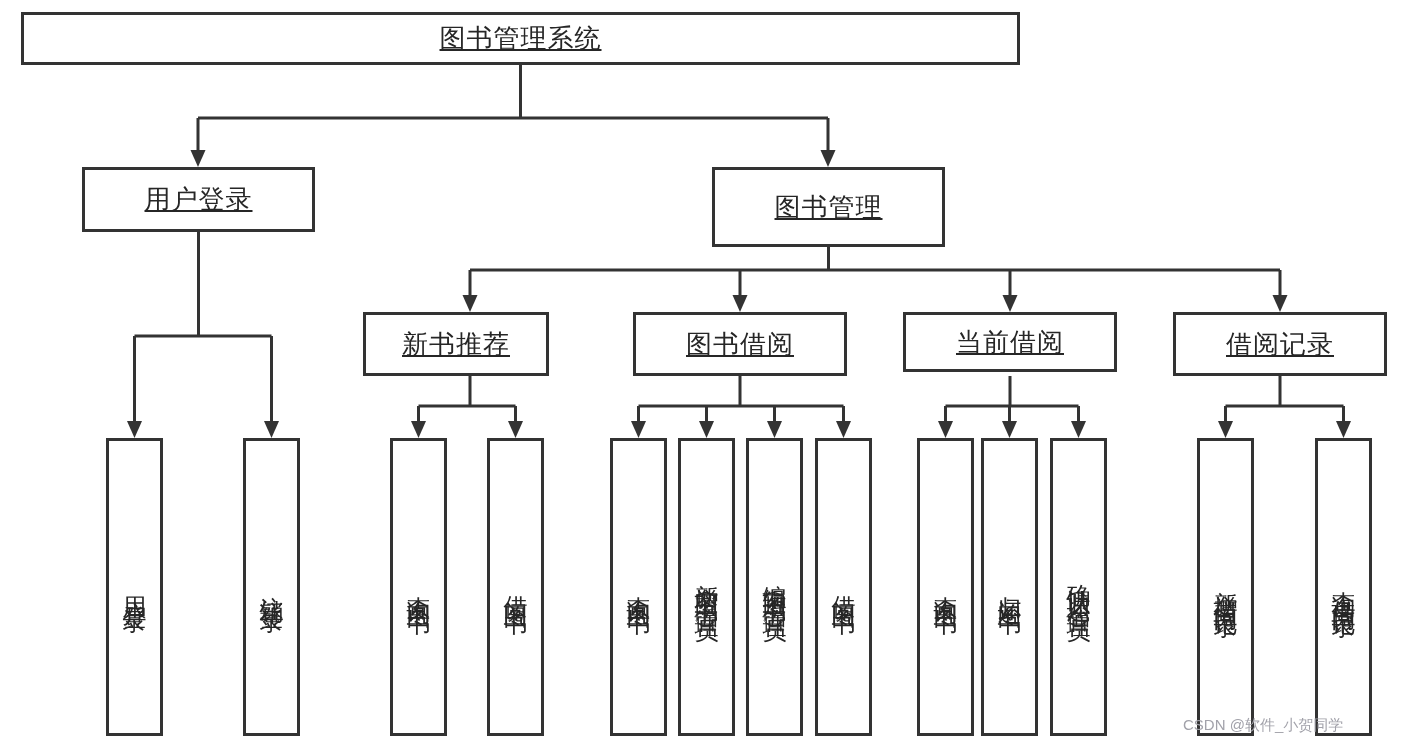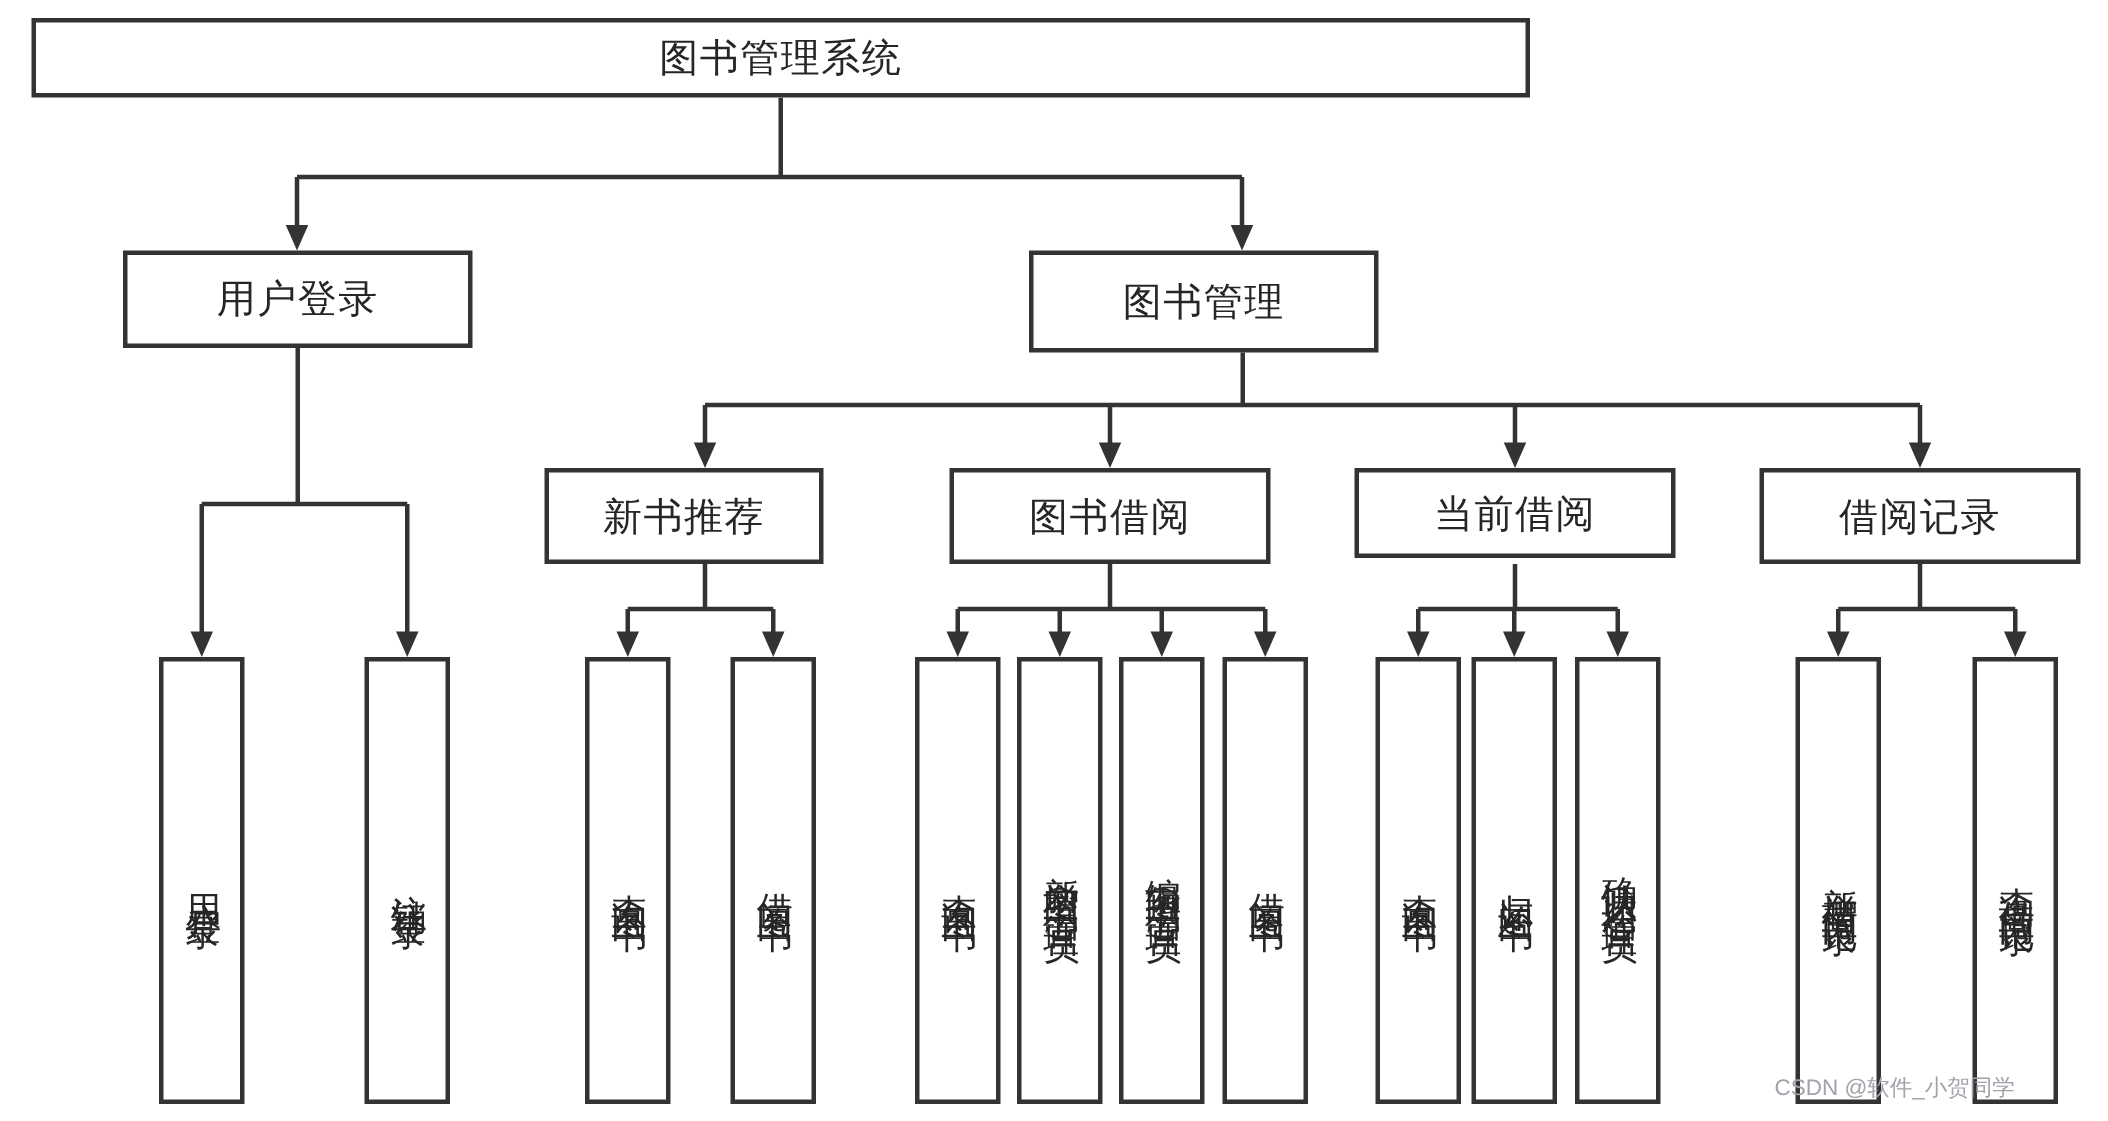--- a/index.html
+++ b/index.html
@@ -40,20 +40,21 @@
     display:flex;
     align-items:center;
     justify-content:center;
     color:var(--text);
     z-index:2;
     white-space:nowrap;
   }
   .node.h{
     font-size:26px;
     letter-spacing:1px;
+    text-decoration:underline;
   }
   .node.v{
     writing-mode:vertical-rl;
     font-size:24px;
     letter-spacing:5px;
     line-height:1;
   }
   #watermark{
     position:absolute;
     left:1183px;
@@ -95,21 +96,21 @@
     <polygon points="938,421 953,421 945.5,438"></polygon>
     <polygon points="1002,421 1017,421 1009.5,438"></polygon>
     <polygon points="1071,421 1086,421 1078.5,438"></polygon>
     <polygon points="1218,421 1233,421 1225.5,438"></polygon>
     <polygon points="1336,421 1351,421 1343.5,438"></polygon>
   </svg>
 
   <div class="node h" style="left:21px;top:12px;width:999px;height:53px">图书管理系统</div>
 
   <div class="node h" style="left:82px;top:167px;width:233px;height:65px">用户登录</div>
-  <div class="node h" style="left:686px;top:167px;width:233px;height:68px">图书管理</div>
+  <div class="node h" style="left:712px;top:167px;width:233px;height:80px">图书管理</div>
 
   <div class="node h" style="left:363px;top:312px;width:186px;height:64px">新书推荐</div>
   <div class="node h" style="left:633px;top:312px;width:214px;height:64px">图书借阅</div>
   <div class="node h" style="left:903px;top:312px;width:214px;height:60px">当前借阅</div>
   <div class="node h" style="left:1173px;top:312px;width:214px;height:64px">借阅记录</div>
 
   <div class="node v" style="left:106px;top:438px;width:57px;height:298px">用户登录</div>
   <div class="node v" style="left:243px;top:438px;width:57px;height:298px">注销登录</div>
 
   <div class="node v" style="left:390px;top:438px;width:57px;height:298px">查询图书</div>

